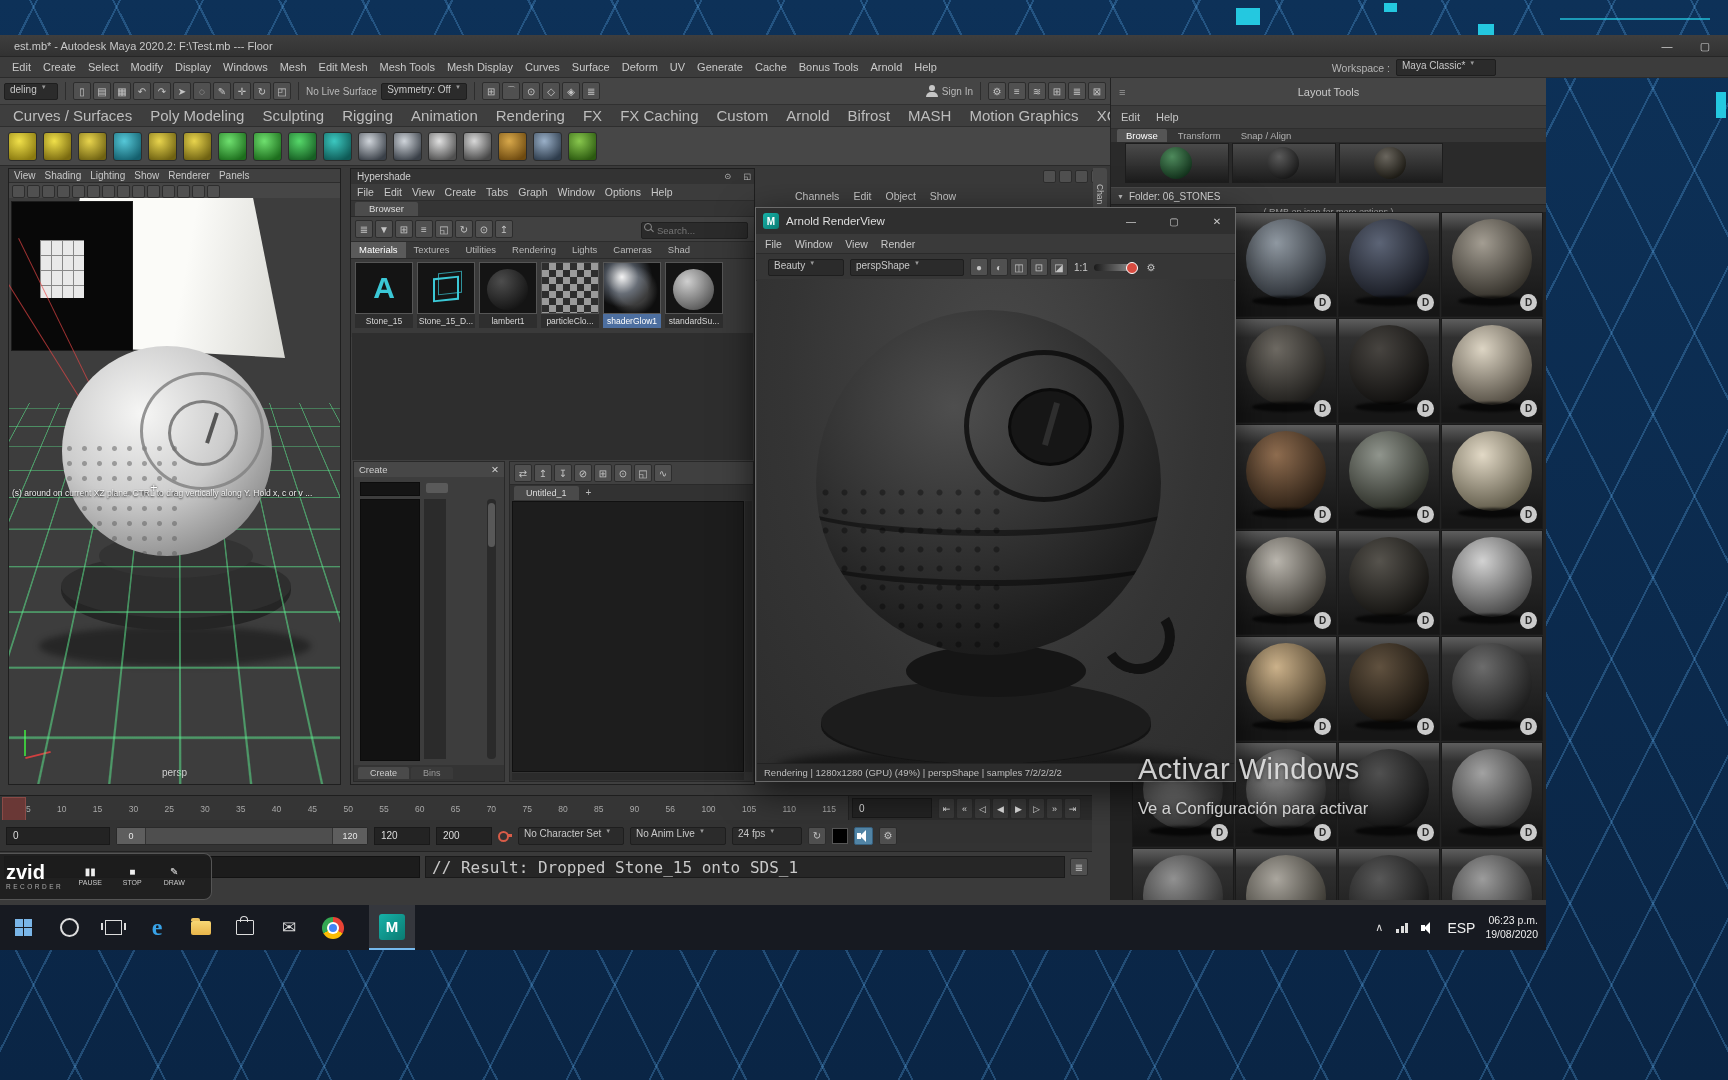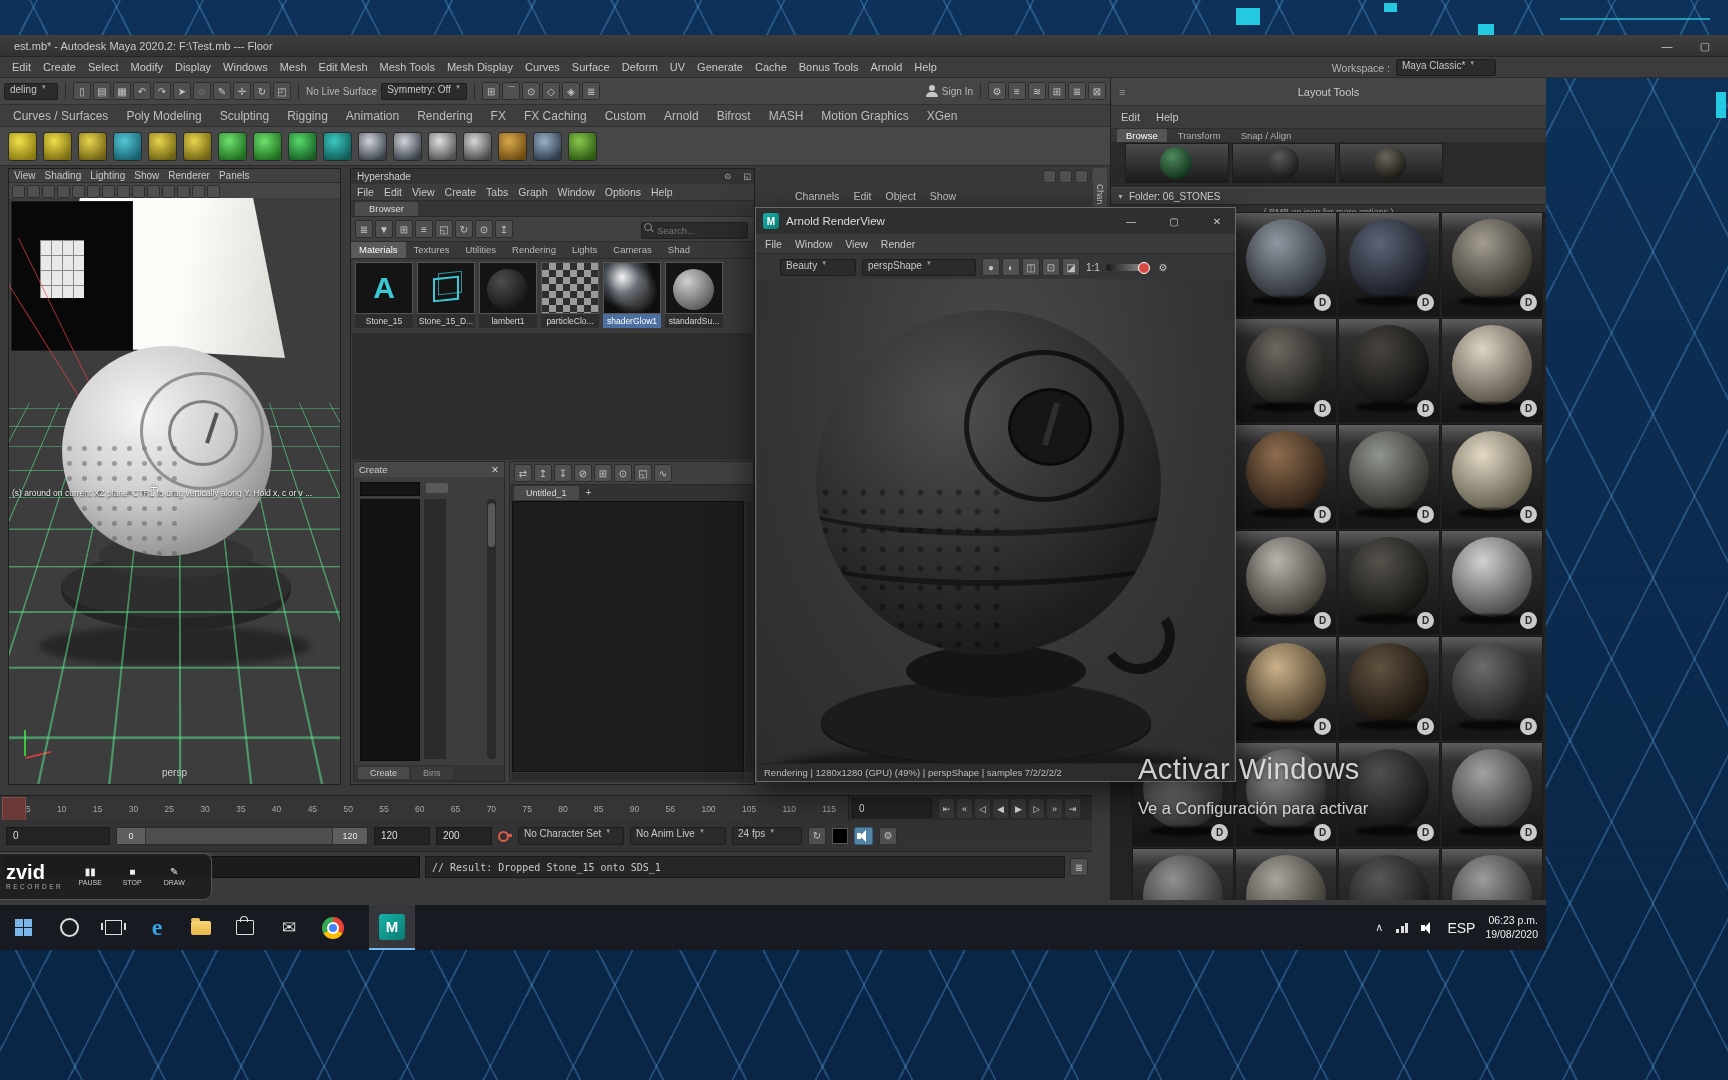--- a/index.html
+++ b/index.html
@@ -38,21 +38,21 @@
   .irow{display:flex;align-items:center;gap:2px}
   .dd{display:flex;align-items:flex-start;gap:4px;background:#2b2b2b;border:1px solid #1e1e1e;border-radius:2px;
     color:#c8c8c8;padding:0 5px;height:17px;font-size:10px;white-space:nowrap;box-sizing:border-box}
   .caret{font-size:6px;color:#9a9a9a}
   .tb-text{color:#b8b8b8;font-size:10px;white-space:nowrap}
   .person{width:12px;height:12px;position:relative;flex:none}
   .person::before{content:"";position:absolute;left:3px;top:0;width:6px;height:6px;border-radius:50%;background:#c6c6c6}
   .person::after{content:"";position:absolute;left:0;top:7px;width:12px;height:5px;border-radius:6px 6px 0 0;background:#c6c6c6}
   .shelf-tabs{position:absolute;left:0;top:27px;width:1110px;height:22px;background:#3e3e3e;
     display:flex;align-items:center;padding-left:4px;box-sizing:border-box;border-bottom:1px solid #2e2e2e}
-  .shelf-tab{color:#bdbdbd;font-size:12px;padding:0 9px;white-space:nowrap}
+  .shelf-tab{color:#bdbdbd;font-size:15px;padding:0 9px;white-space:nowrap}
   .shelf-icons{position:absolute;left:0;top:49px;width:1110px;height:39px;background:#474747;
     display:flex;align-items:center;gap:6px;padding:0 8px;box-sizing:border-box;border-bottom:1px solid #2a2a2a}
   .shico{width:27px;height:27px;border-radius:3px;border:1px solid #2c2c2c;flex:none}
   
   .stones-panel{position:absolute;left:1110px;top:0;width:436px;height:822px;background:#2f2f2f;border-left:1px solid #222;box-sizing:border-box;overflow:hidden}
   .sp-header{height:27px;display:flex;align-items:center;justify-content:center;color:#c9c9c9;font-size:11px;background:#454545;border-bottom:1px solid #303030;position:relative}
   .sp-burger{position:absolute;left:8px;color:#9a9a9a;font-size:11px}
   .sp-menus{height:22px;display:flex;align-items:center;gap:16px;padding-left:10px;background:#3c3c3c;border-bottom:1px solid #2e2e2e;color:#c6c6c6;font-size:11px}
   .sp-tabs{height:13px;display:flex;align-items:flex-end;gap:2px;padding-left:6px;background:#363636}
   .sp-tab{font-size:9.5px;color:#b0b0b0;padding:0 9px;line-height:13px}
@@ -170,21 +170,21 @@
   
   .arv{position:absolute;left:755px;top:129px;width:481px;height:575px;background:#3d3d3d;border:1px solid #6a6a6a;
     box-shadow:0 10px 34px rgba(0,0,0,.65);z-index:10;box-sizing:border-box}
   .arv-title{height:26px;background:#2f2f2f;display:flex;align-items:center;gap:7px;padding-left:7px}
   .arv-mico,.maya-ic{border-radius:3px;background:linear-gradient(135deg,#16b2a8,#0b7a72);color:#fff;font-weight:bold;
     display:flex;align-items:center;justify-content:center}
   .arv-mico{width:16px;height:16px;font-size:10px}
   .arv-title .t{color:#ddd;font-size:11.5px;flex:1}
   .arv-wb{width:36px;height:26px;display:flex;align-items:center;justify-content:center;color:#c9c9c9;font-size:10px}
   .arv-menus{height:19px;background:#3a3a3a;display:flex;align-items:center;gap:13px;padding-left:9px;color:#c9c9c9;font-size:10.5px;border-bottom:1px solid #2b2b2b}
-  .arv-toolbar{height:26px;background:#363636;display:flex;align-items:center;gap:6px;padding:0 24px;border-bottom:1px solid #2a2a2a}
+  .arv-toolbar{height:26px;background:#363636;display:flex;align-items:center;gap:6px;padding:0 12px;border-bottom:1px solid #2a2a2a}
   .arv-ratio{color:#c9c9c9;font-size:10px}
   .arv-slider{width:42px;height:7px;border-radius:4px;background:linear-gradient(90deg,#1a1a1a,#999);position:relative}
   .arv-slider::after{content:"";position:absolute;right:-2px;top:-2px;width:10px;height:10px;border-radius:50%;background:#d84b40;border:1px solid #fff}
   .arv-canvas{position:absolute;left:1px;right:1px;top:71px;bottom:17px;overflow:hidden;
     background:radial-gradient(ellipse at 50% 22%,#4a4a4a,#343434 62%,#2d2d2d)}
   .arv-sphere{position:absolute;left:59px;top:31px;width:345px;height:345px;border-radius:50%;overflow:hidden;
     background:radial-gradient(circle at 40% 28%,#4e4e4e,#333 42%,#1e1e1e 72%,#131313)}
   .arv-ring1{position:absolute;left:148px;top:40px;width:150px;height:142px;border-radius:50%;border:5px solid rgba(10,10,10,.8)}
   .arv-ring2{position:absolute;left:192px;top:78px;width:78px;height:72px;border-radius:50%;background:#161616;border:3px solid #0b0b0b}
   .arv-slot{position:absolute;left:232px;top:92px;width:6px;height:44px;background:#2e2e2e;transform:rotate(16deg)}
@@ -219,21 +219,21 @@
   .rr-hr{right:0;width:34px;border-left:1px solid #333}
   .keyic{width:14px;height:13px;position:relative;flex:none}
   .keyic::before{content:"";position:absolute;left:0;top:2px;width:7px;height:7px;border:2px solid #d85c48;border-radius:50%}
   .keyic::after{content:"";position:absolute;left:9px;top:5px;width:5px;height:3px;background:#d85c48}
   .spk{position:relative;width:13px;height:12px}
   .spk::before{content:"";position:absolute;left:0;top:3px;width:4px;height:6px;background:#fff}
   .spk::after{content:"";position:absolute;left:3px;top:0;width:0;height:0;border:6px solid transparent;border-right:6px solid #fff;border-left:0}
   .blackswatch{width:14px;height:14px;background:#000;border:1px solid #555}
   .cmd{position:absolute;left:0;top:774px;width:1092px;height:30px;background:#3a3a3a;display:flex;align-items:center;gap:5px;padding:0 4px;box-sizing:border-box}
   .cmd-in{width:414px;height:20px;background:#1c1c1c;border:1px solid #121212}
-  .cmd-res{flex:1;height:20px;background:#262626;border:1px solid #1a1a1a;color:#c9c9c9;font-size:10px;
+  .cmd-res{flex:1;height:20px;background:#262626;border:1px solid #1a1a1a;color:#c9c9c9;font-size:16px;
     font-family:"DejaVu Sans Mono",monospace;display:flex;align-items:center;padding-left:6px}
   
   .rec{position:absolute;left:0;top:853px;width:212px;height:47px;z-index:40;background:rgba(28,28,28,.88);
     border:1px solid #555;border-left:none;border-radius:0 8px 8px 0;display:flex;align-items:center;padding:0 6px;box-sizing:border-box;gap:6px}
   .rec-brand{display:flex;flex-direction:column;line-height:1}
   .rec-brand .b1{color:#fff;font-size:20px;font-weight:bold}
   .rec-brand .b2{color:#aaa;font-size:6.5px;letter-spacing:2.5px;margin-top:2px}
   .rec-btn{display:flex;flex-direction:column;align-items:center;gap:2px;width:42px}
   .rec-btn .g{color:#eee;font-size:10px;line-height:10px}
   .rec-btn .l{color:#c9c9c9;font-size:7px}

